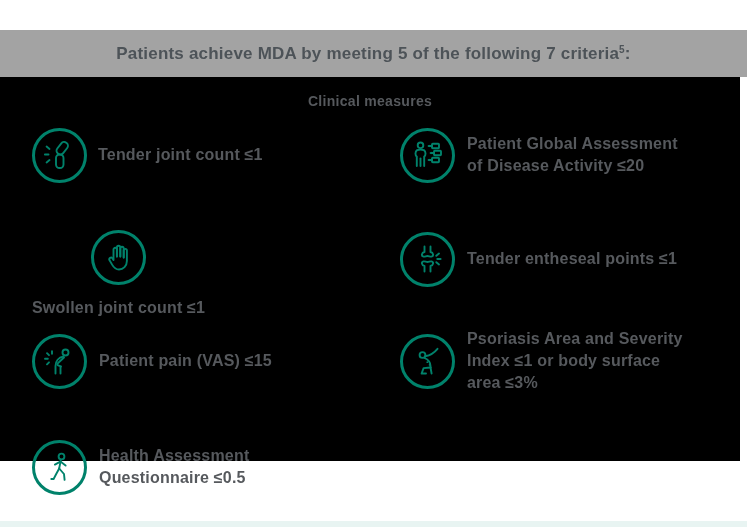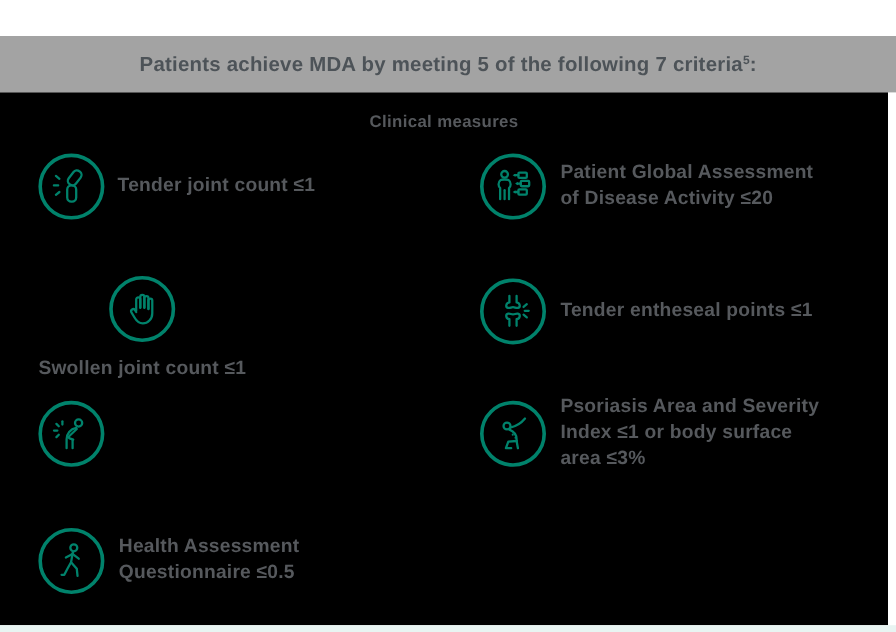--- a/index.html
+++ b/index.html
@@ -10,21 +10,21 @@
   }
   .header-bar{
     position:absolute;top:30px;left:0;width:747px;height:47px;
     background:#a3a3a3;display:flex;align-items:center;justify-content:center;
   }
   .header-title{
     color:#4d5358;font-size:17px;font-weight:bold;letter-spacing:.2px;white-space:nowrap;
   }
   .header-title .sup{font-size:10px;vertical-align:6px;font-weight:bold;}
   .panel{
-    position:absolute;top:77px;left:0;width:740px;height:444px;background:#000000;
+    position:absolute;top:77px;left:0;width:740px;height:384px;background:#000000;
   }
   .bottom-strip{
     position:absolute;left:0;top:521px;width:747px;height:6px;background:#e8f4f2;
   }
   .panel-title{
     position:absolute;top:16px;left:0;width:740px;text-align:center;
     color:#56595d;font-size:14px;font-weight:bold;letter-spacing:.3px;
   }
   .item{
     position:absolute;display:flex;align-items:center;gap:12px;height:58px;
@@ -101,20 +101,23 @@
           <path d="M21.5 13.5 C16.5 14.5 13.5 18.5 13.5 23 V30.5"></path>
           <path d="M18.5 30.5 V24"></path>
           <path d="M22 14.5 L15.8 20.3 C15.1 21 15.2 22 16 22.3 L19 23.4"></path>
           <path d="M10 10.8 V8.1"></path>
             <path d="M7 12.2 L5 10.2"></path>
             <path d="M5.8 15.8 H3"></path>
             <path d="M7 19.3 L5 21.3"></path>
         </g>
       </svg>
     </span>
+    <div class="item-text">
+      <div>Patient pain (VAS) ≤15</div>
+    </div>
   </div>
 
   <div class="item l4">
     <span class="icon-circle">
       <svg width="36" height="36" viewBox="0 0 36 36">
         <g class="ic">
           <circle cx="19.5" cy="7.5" r="2.9"></circle>
           <path d="M18.8 10.8 L17.2 19.5"></path>
           <path d="M18.4 12.6 L23.6 16.6"></path>
           <path d="M18.4 12.6 L12.9 15.6"></path>

